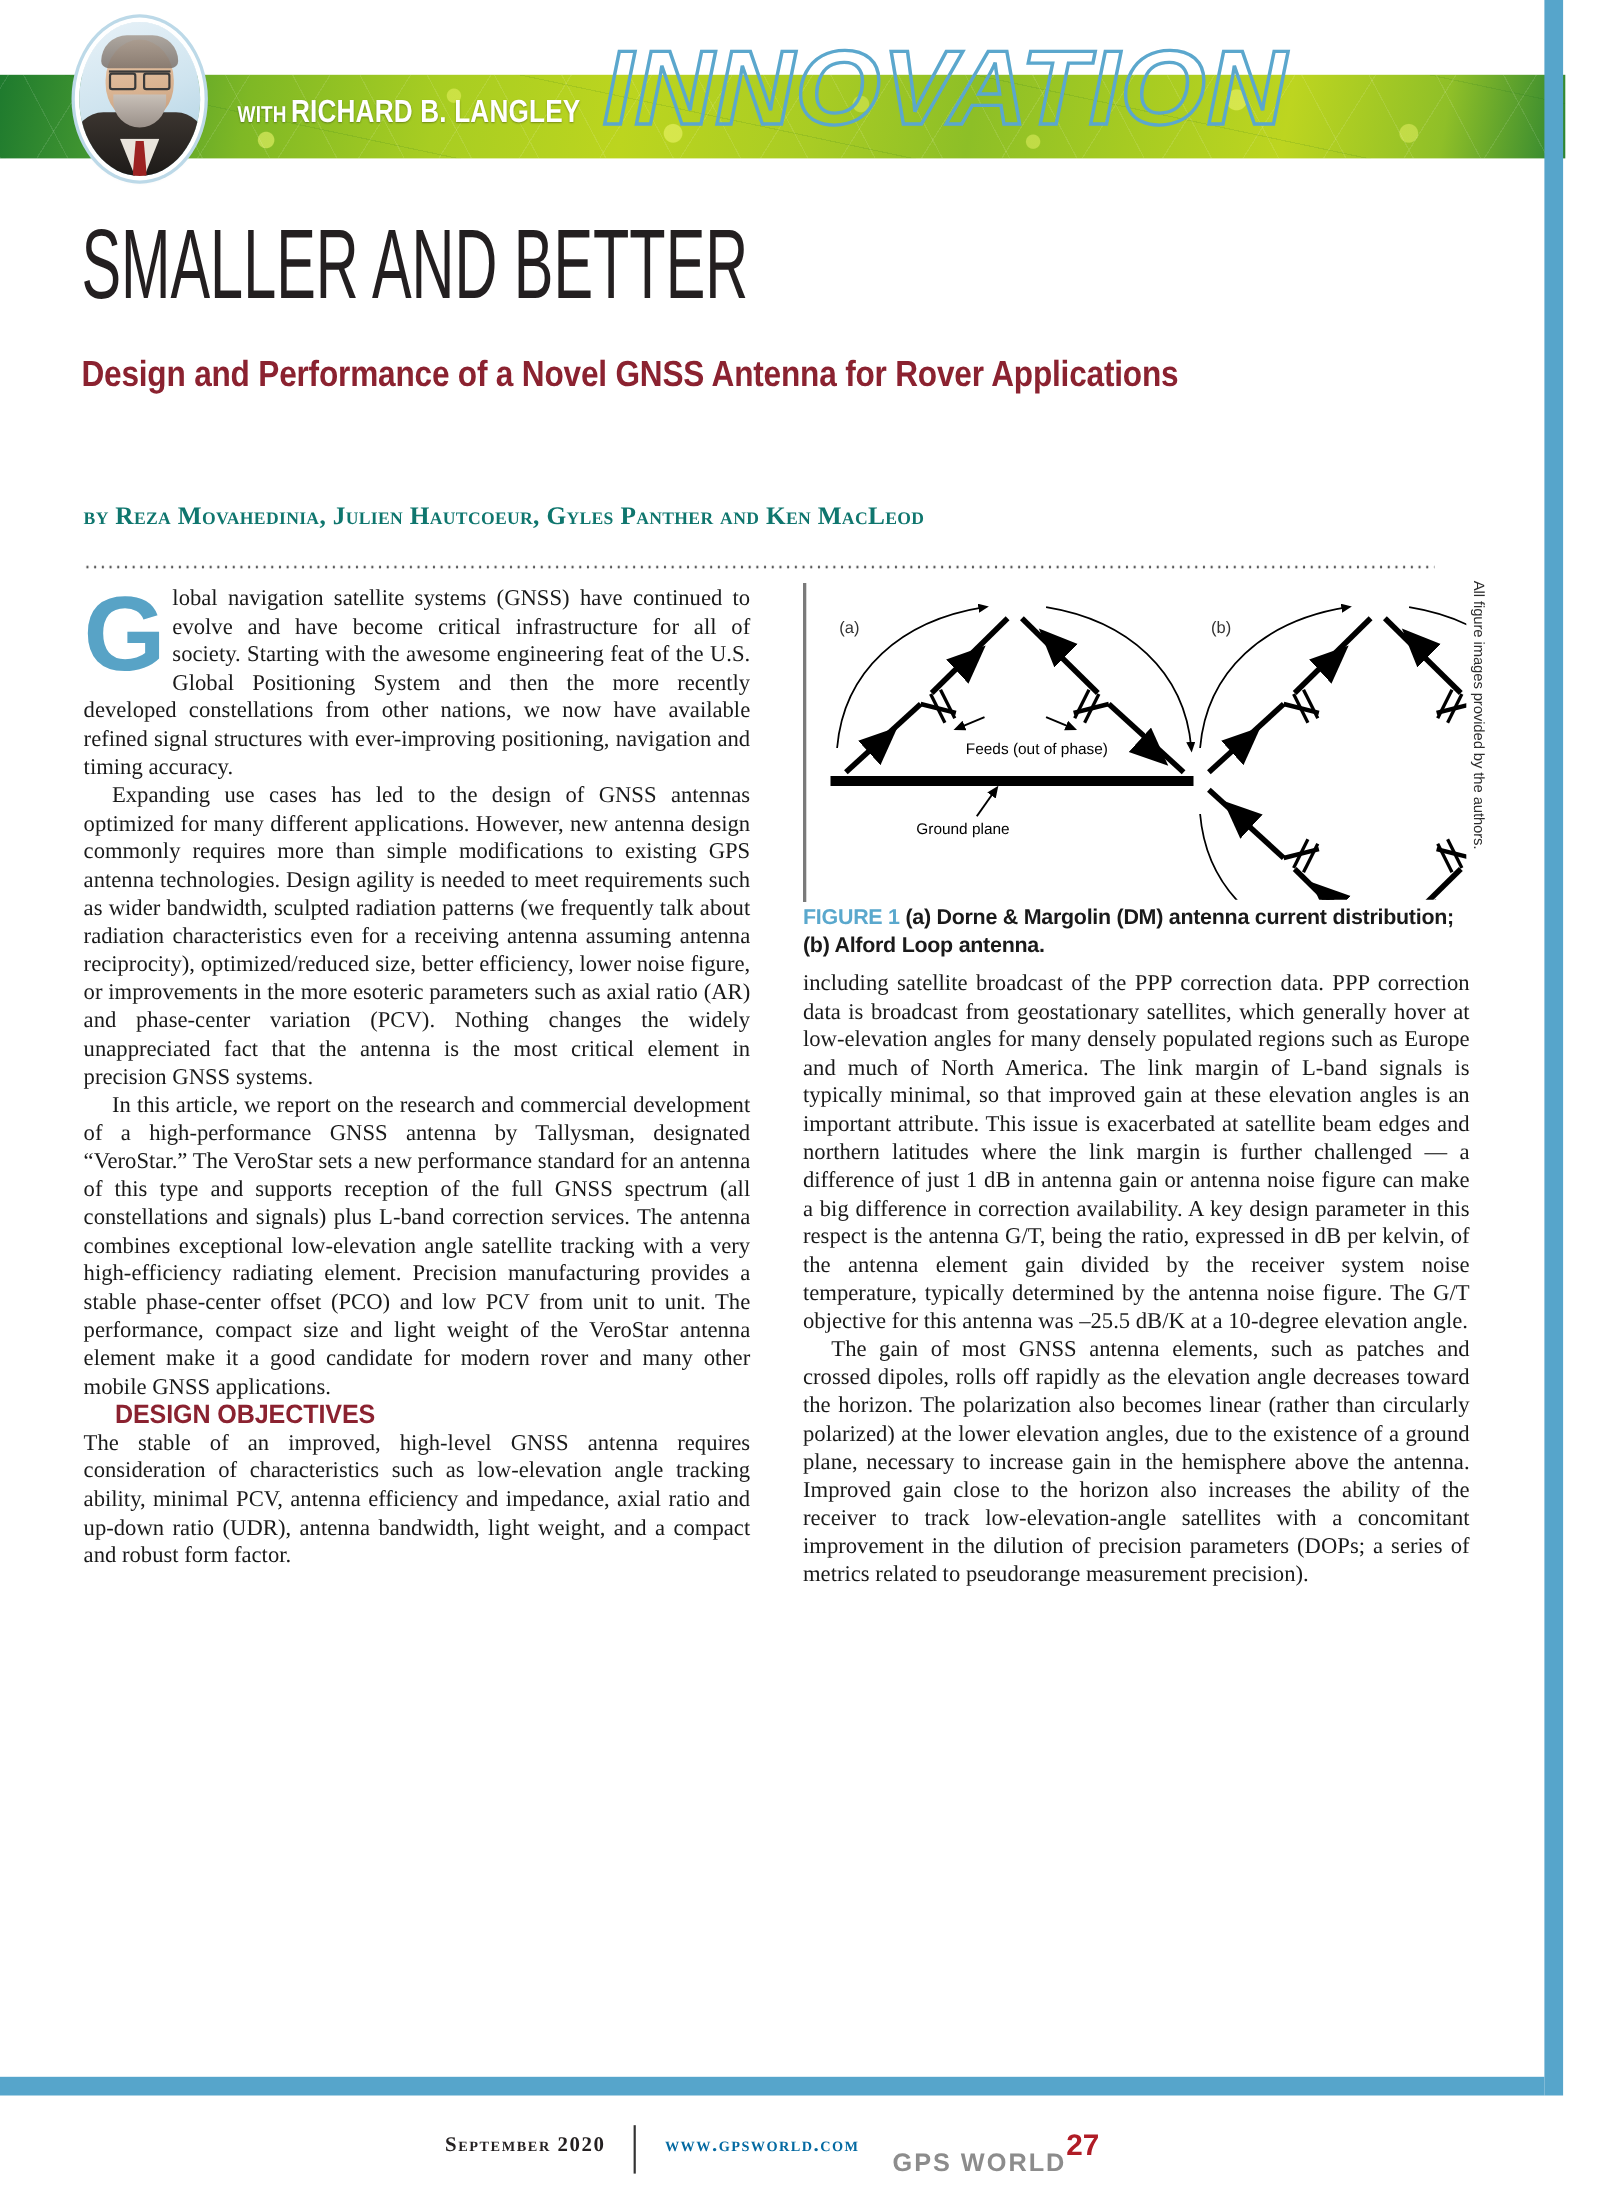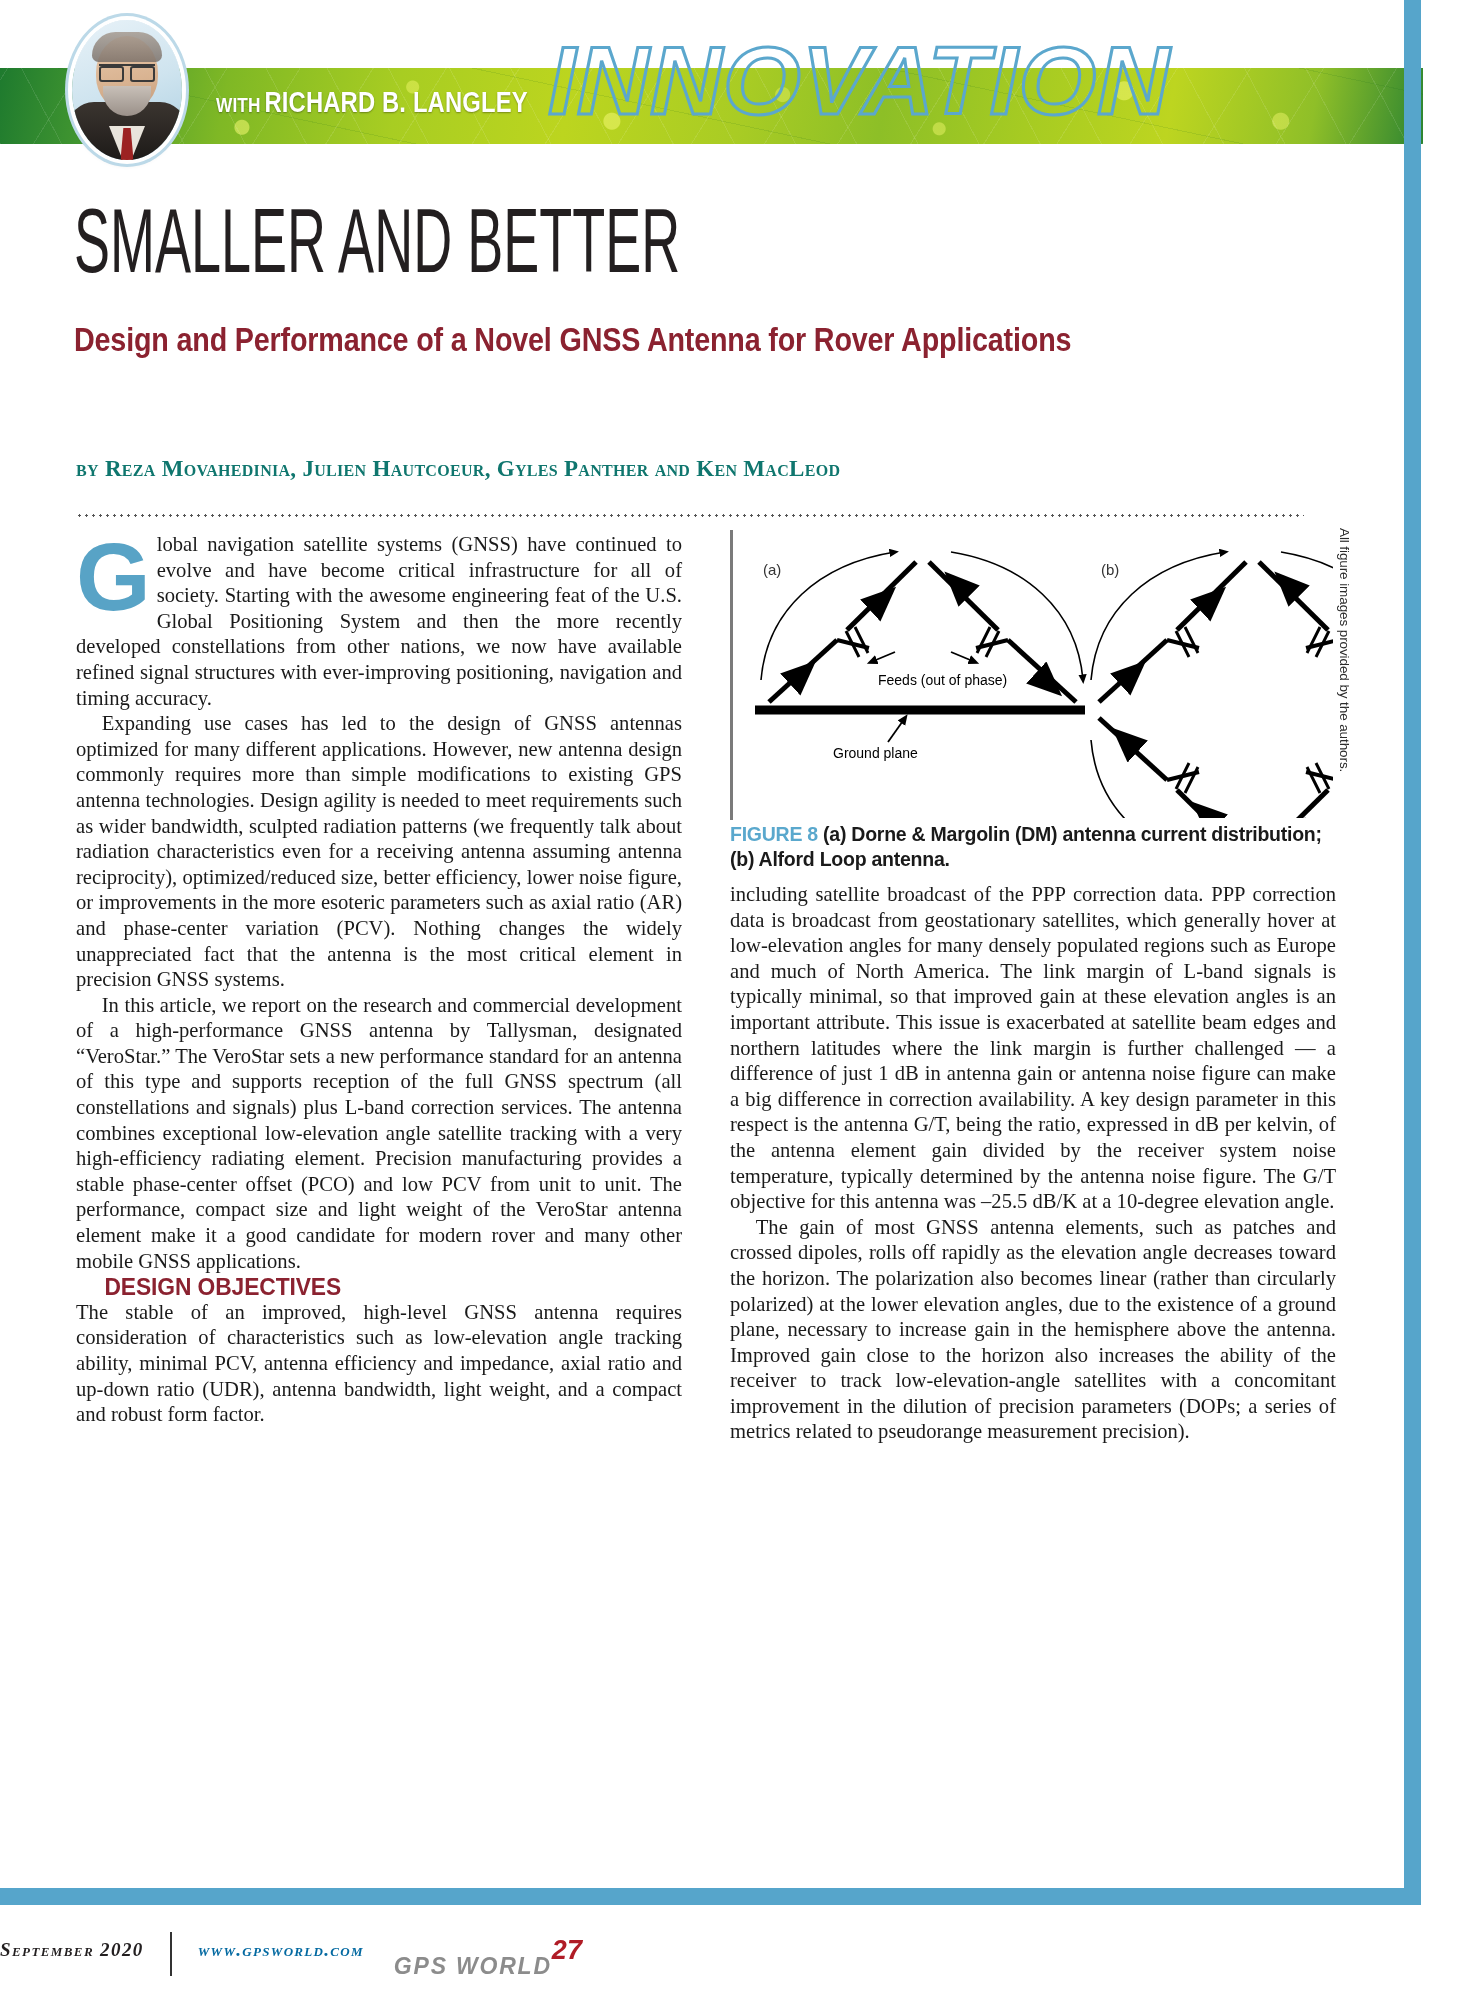--- a/index.html
+++ b/index.html
@@ -196,23 +196,22 @@
     width:320px;
     font-family:"Liberation Sans",sans-serif;
     font-size:13.5px;color:#2b2b2b;letter-spacing:-.1px;
     transform:rotate(90deg);transform-origin:left top;
     white-space:nowrap;z-index:3;
   }
 
   
   .footer{
     position:absolute;left:0;top:1930px;width:1404px;height:40px;z-index:6;
-    display:flex;align-items:center;
+    display:flex;align-items:center;justify-content:center;
     font-family:"Liberation Serif",serif;
-    font-style:italic;
   }
   .f-date{
     font-size:19px;font-weight:700;color:#231f20;
     font-variant:small-caps;letter-spacing:1.4px;
   }
   .f-sep{
     width:2px;height:44px;background:#333;margin:0 26px;
     position:relative;top:4px;
   }
   .f-url{
@@ -344,21 +343,21 @@
       <path d="M212,308 L222,298" stroke-width="5" marker-end="url(#ah)"></path>
       <path d="M308,204 L296,215" stroke-width="5" marker-end="url(#ah)"></path>
       <path d="M18,210 C24,280 76,326 152,338" stroke-width="1.6" marker-end="url(#ahs)"></path>
       <path d="M208,338 C282,326 334,280 340,210" stroke-width="1.6" marker-end="url(#ahs)"></path>
     </g>
     <text x="368" y="45" font-family="Liberation Sans, sans-serif" font-size="15" fill="#333">(b)</text>
   </svg>
 </div>
 
 <div class="fig-cap">
-  <span class="fignum">FIGURE 8</span><span> (a) Dorne &amp; Margolin (DM) antenna current distribution; (b) Alford Loop antenna.</span>
+  <span class="fignum">FIGURE 1</span><span> (a) Dorne &amp; Margolin (DM) antenna current distribution; (b) Alford Loop antenna.</span>
 </div>
 
 <div class="credit">All figure images provided by the authors.</div>
 
 <div class="col right" style="top:882px;height:990px">
   <p class="first">including satellite broadcast of the PPP correction data. PPP correction data is broadcast from geostationary satellites, which generally hover at low-elevation angles for many densely populated regions such as Europe and much of North America. The link margin of L-band signals is typically minimal, so that improved gain at these elevation angles is an important attribute. This issue is exacerbated at satellite beam edges and northern latitudes where the link margin is further challenged — a difference of just 1 dB in antenna gain or antenna noise figure can make a big difference in correction availability. A key design parameter in this respect is the antenna G/T, being the ratio, expressed in dB per kelvin, of the antenna element gain divided by the receiver system noise temperature, typically determined by the antenna noise figure. The G/T objective for this antenna was –25.5 dB/K at a 10-degree elevation angle.</p>
   <p>The gain of most GNSS antenna elements, such as patches and crossed dipoles, rolls off rapidly as the elevation angle decreases toward the horizon. The polarization also becomes linear (rather than circularly polarized) at the lower elevation angles, due to the existence of a ground plane, necessary to increase gain in the hemisphere above the antenna. Improved gain close to the horizon also increases the ability of the receiver to track low-elevation-angle satellites with a concomitant improvement in the dilution of precision parameters (DOPs; a series of metrics related to pseudorange measurement precision).</p>
 </div>
 
 <div class="footer">

